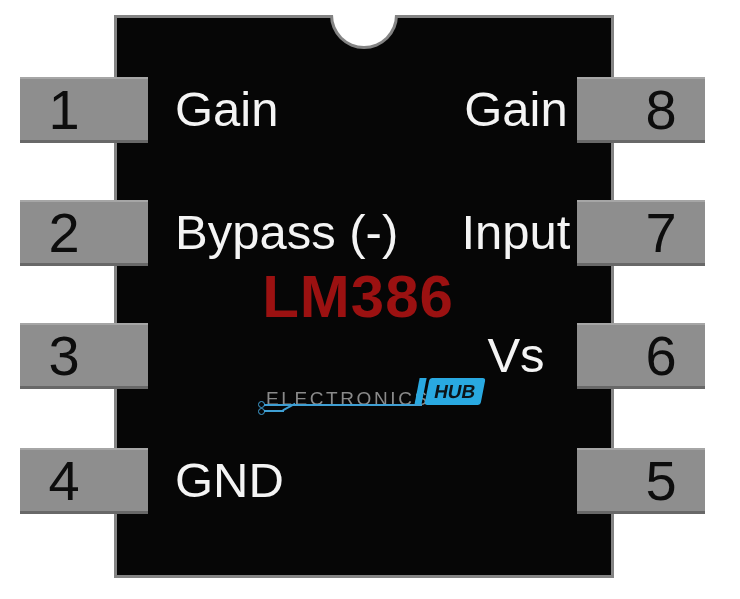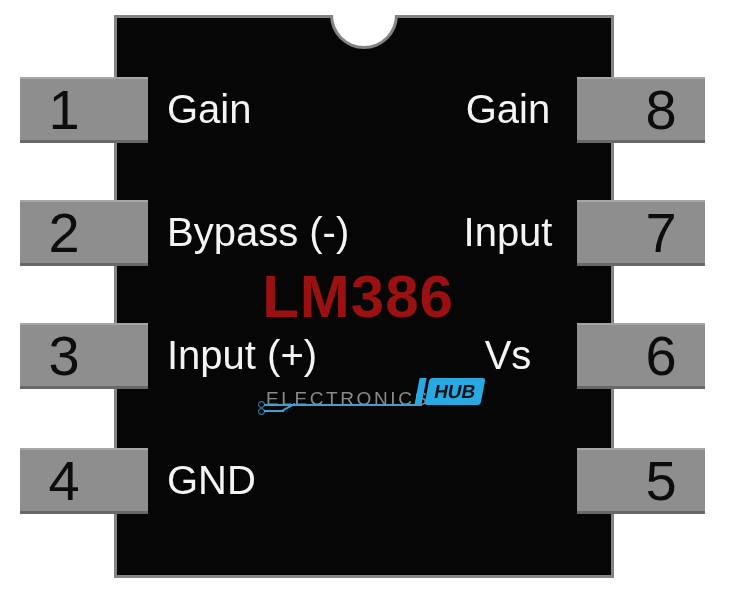--- a/index.html
+++ b/index.html
@@ -69,23 +69,24 @@
   .row2 { top: 200px; }
   .row3 { top: 323px; }
   .row4 { top: 448px; }
 
   
   .pinlabel {
     position: absolute;
     height: 66px;
     line-height: 64px;
     color: #f4f4f4;
-    font-size: 40px;
+    font-size: 49px;
     white-space: nowrap;
     z-index: 4;
+    margin-left: 8px;
   }
   .pinlabel.left { left: 167px; }
   .pinlabel.right {
     left: 446px;
     width: 124px;
     display: flex;
     justify-content: center;
   }
 
   
@@ -209,21 +210,20 @@
   </div>
   <div class="pin right row3">
     <span class="num">6</span>
   </div>
   <div class="pin right row4">
     <span class="num">5</span>
   </div>
 
   <div class="pinlabel left row1">Gain</div>
   <div class="pinlabel left row2">Bypass (-)</div>
-  <div class="pinlabel left row3">Input (+)</div>
   <div class="pinlabel left row4">GND</div>
 
   <div class="pinlabel right row1">Gain</div>
   <div class="pinlabel right row2">Input</div>
   <div class="pinlabel right row3">Vs</div>
 
   <div class="partnumber">LM386</div>
 
   <div class="wm-brand">ELECTRONICS</div>
   <div class="wm-bolt"></div>

